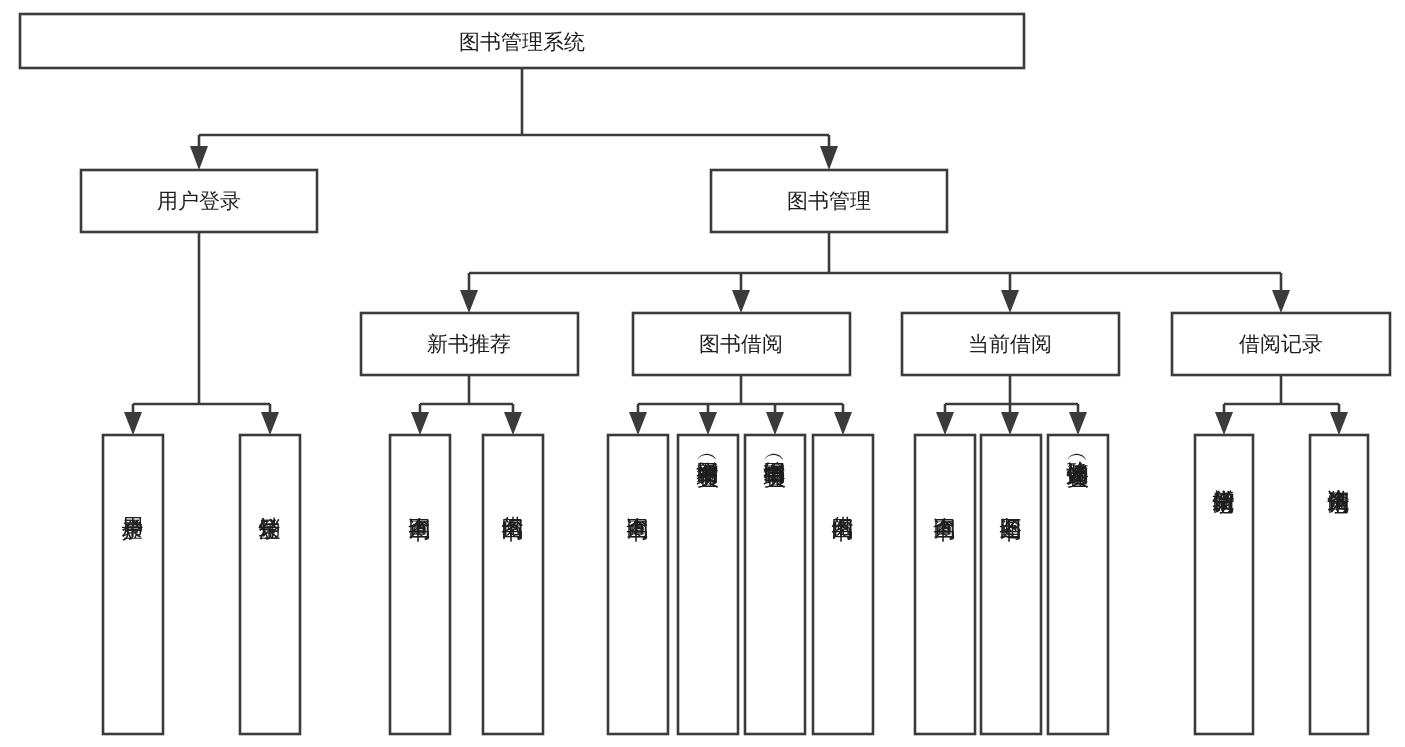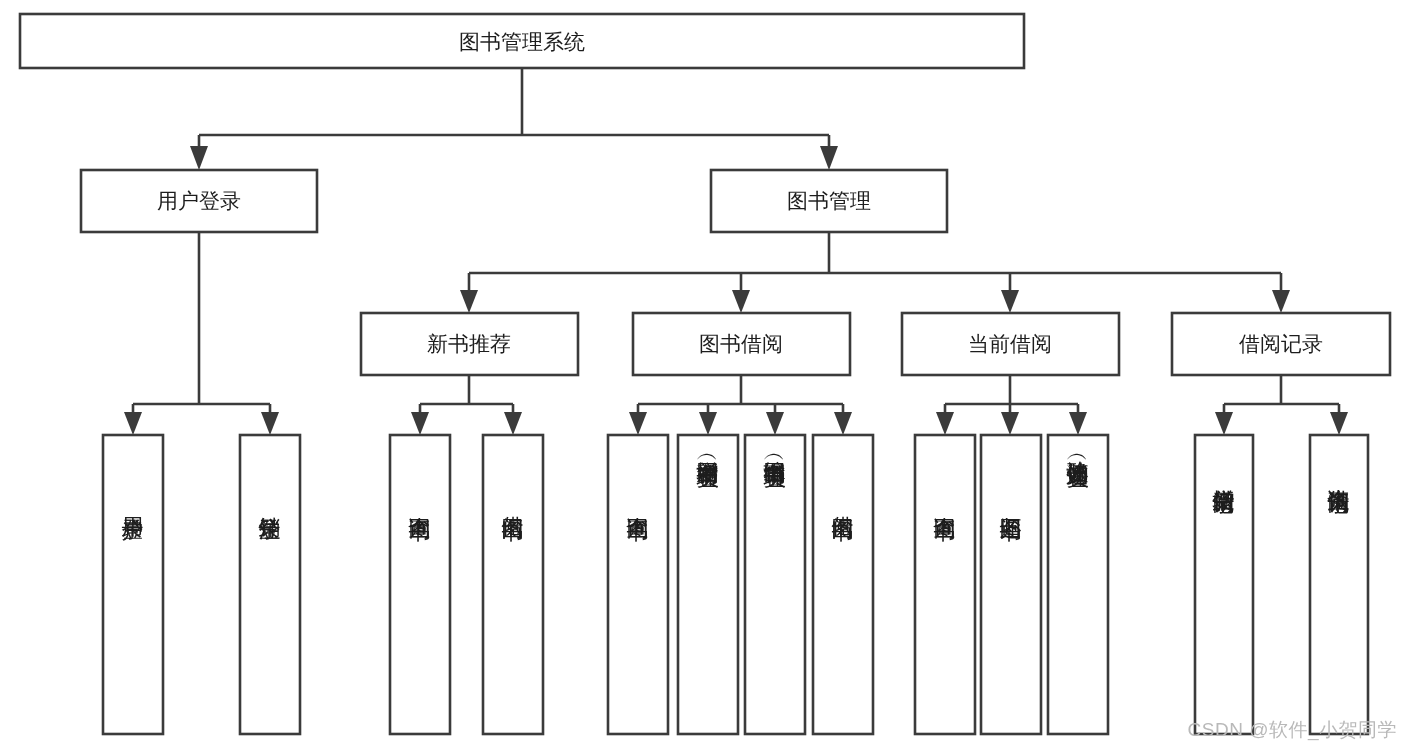--- a/index.html
+++ b/index.html
@@ -227,15 +227,14 @@
   </div>
 
   <div class="leaf-text-wrap" style="left:1195px; top:435px; width:58px; height:299px;">
     <span class="leaf-text" style="margin-top:36px;">新增借阅记录</span>
   </div>
 
   <div class="leaf-text-wrap" style="left:1310px; top:435px; width:58px; height:299px;">
     <span class="leaf-text" style="margin-top:36px;">查询借阅记录</span>
   </div>
 
-  <div class="watermark">CSDN @软件_小贺同学</div>
 
 </div>
 
 </body></html>

